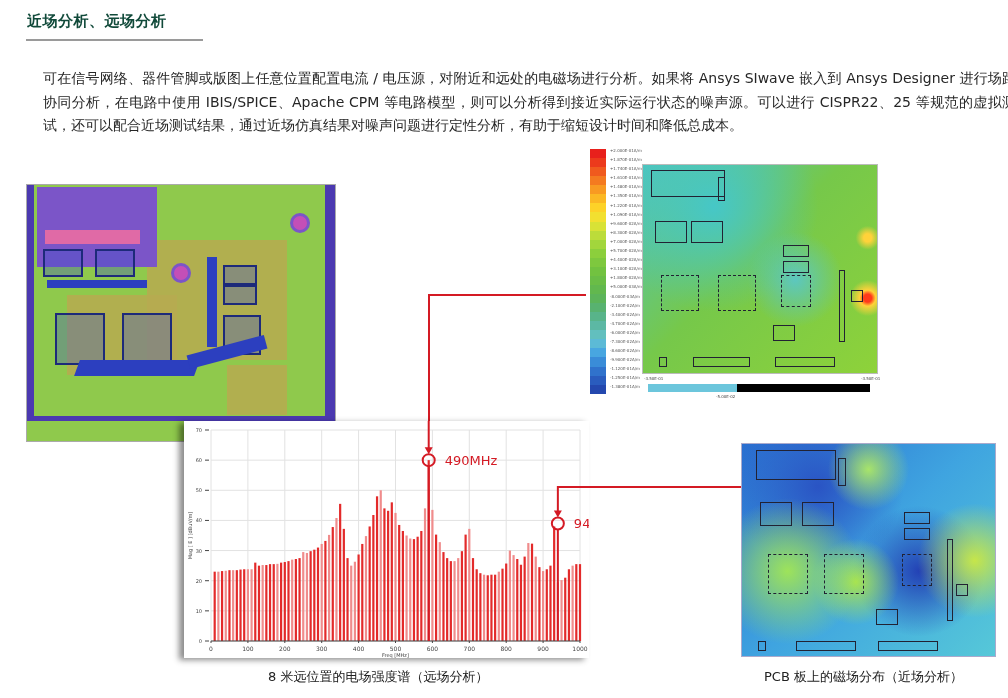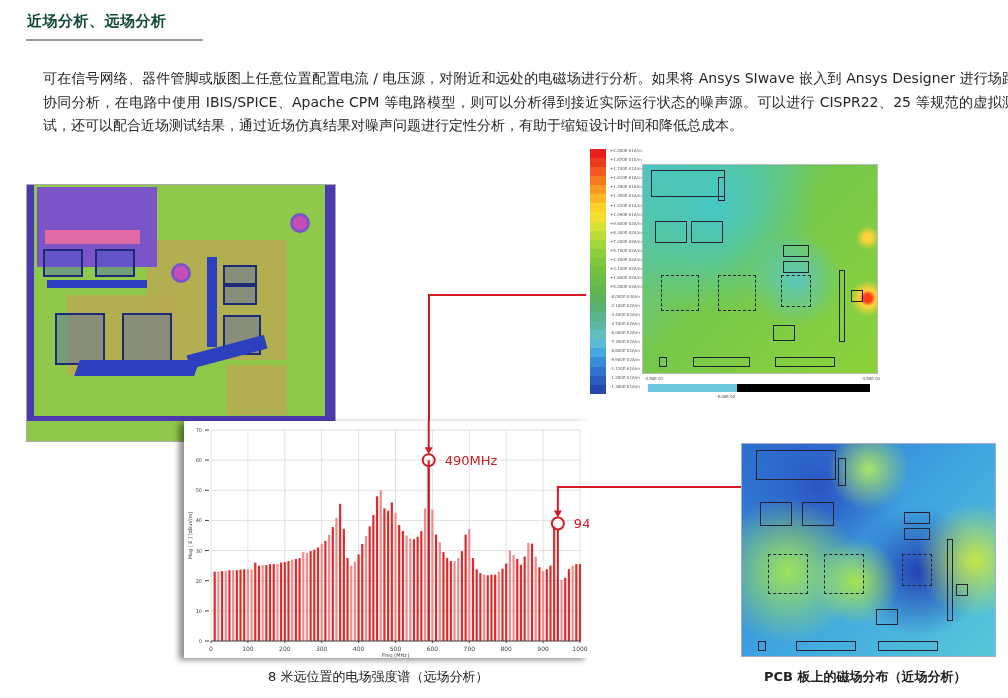--- a/index.html
+++ b/index.html
@@ -361,13 +361,13 @@
   <div class="hm-rect" style="left:160px;top:110px;width:28px;height:30px;border-style:dashed;"></div>
   <div class="hm-rect" style="left:205px;top:95px;width:4px;height:80px;"></div>
   <div class="hm-rect" style="left:214px;top:140px;width:10px;height:10px;"></div>
   <div class="hm-rect" style="left:134px;top:165px;width:20px;height:14px;"></div>
   <div class="hm-rect" style="left:16px;top:197px;width:6px;height:8px;"></div>
   <div class="hm-rect" style="left:54px;top:197px;width:58px;height:8px;"></div>
   <div class="hm-rect" style="left:136px;top:197px;width:58px;height:8px;"></div>
 </div>
 
 <div class="caption" style="left:268px;top:668px;">8 米远位置的电场强度谱（远场分析）</div>
-<div class="caption" style="left:764px;top:668px;font-weight:bold;">PCB 板上的磁场分布（近场分析）</div>
+<div class="caption" style="left:764px;top:668px;">PCB 板上的磁场分布（近场分析）</div>
 
 </body></html>

